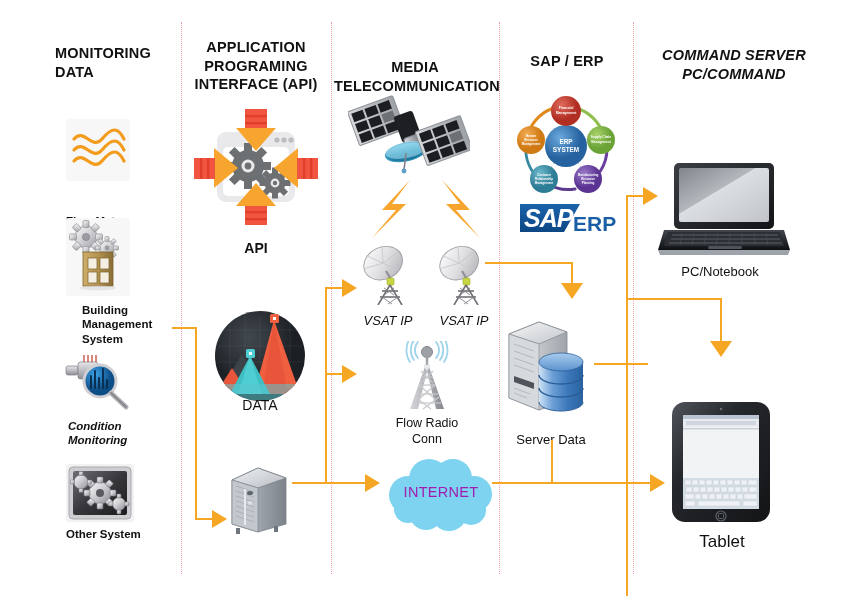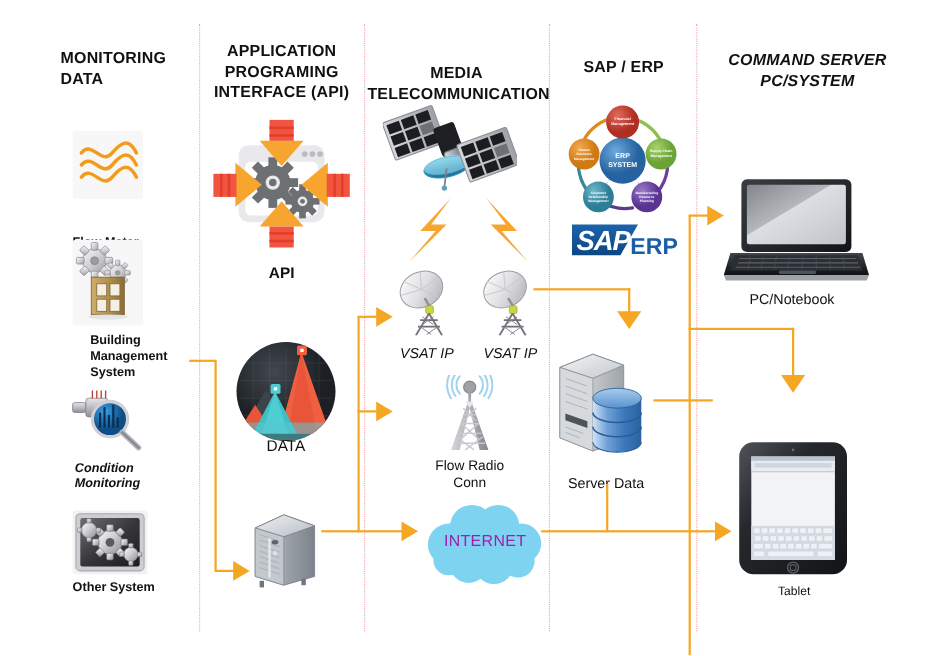--- a/index.html
+++ b/index.html
@@ -108,21 +108,21 @@
     <div>MEDIA</div>
     <div>TELECOMMUNICATION</div>
   </div>
 
   <div class="col-head" style="left:503px;top:52px;width:128px;">
     <div>SAP / ERP</div>
   </div>
 
   <div class="col-head" style="left:634px;top:46px;width:200px;font-style:italic;">
     <div>COMMAND SERVER</div>
-    <div>PC/SYSTEM</div>
+    <div>PC/COMMAND</div>
   </div>
 
   <div class="iconbox flowmeter" style="left:66px;top:119px;width:64px;height:62px;">
     <svg width="64" height="62" viewBox="0 0 64 62">
       <path d="M8 20 C18 8,26 32,36 20 S52 8,58 20" fill="none" stroke="#F29B1D" stroke-width="3.2" stroke-linecap="round"></path>
       <path d="M8 31 C18 19,26 43,36 31 S52 19,58 31" fill="none" stroke="#F29B1D" stroke-width="3.2" stroke-linecap="round"></path>
       <path d="M8 42 C18 30,26 54,36 42 S52 30,58 42" fill="none" stroke="#F29B1D" stroke-width="3.2" stroke-linecap="round"></path>
     </svg>
   </div>
   <div class="cap bold leftcap" style="left:66px;top:188px;width:120px;margin-top:26px;">Flow Meter</div>
@@ -842,21 +842,21 @@
         <rect x="74" y="94" width="13" height="5" rx="1"></rect>
         <rect x="15" y="101" width="10" height="5" rx="1"></rect>
         <rect x="28" y="101" width="42" height="5" rx="1"></rect>
         <rect x="73" y="101" width="14" height="5" rx="1"></rect>
       </g>
       <circle cx="51" cy="9" r="1.2" fill="#6a6f75"></circle>
       <circle cx="51" cy="116" r="5" fill="none" stroke="#5d6268" stroke-width="1.2"></circle>
       <rect x="48.5" y="113.5" width="5" height="5" rx="1" fill="none" stroke="#5d6268" stroke-width="1"></rect>
     </svg>
   </div>
-  <div class="cap" style="left:676px;top:531px;width:92px;font-size:11px;">Tablet</div>
+  <div class="cap" style="left:676px;top:531px;width:92px;font-size:17px;">Tablet</div>
 
   <div class="ln-h" style="left:172px;top:327px;width:24px;"></div>
   <div class="ln-v" style="left:195px;top:327px;height:192px;"></div>
   <div class="ln-h" style="left:195px;top:518px;width:18px;"></div>
   <div class="arw-r" style="left:212px;top:510px;"></div>
 
   <div class="ln-h" style="left:292px;top:482px;width:34px;"></div>
   <div class="ln-v" style="left:325px;top:288px;height:195px;"></div>
 
   <div class="ln-h" style="left:325px;top:287px;width:18px;"></div>

